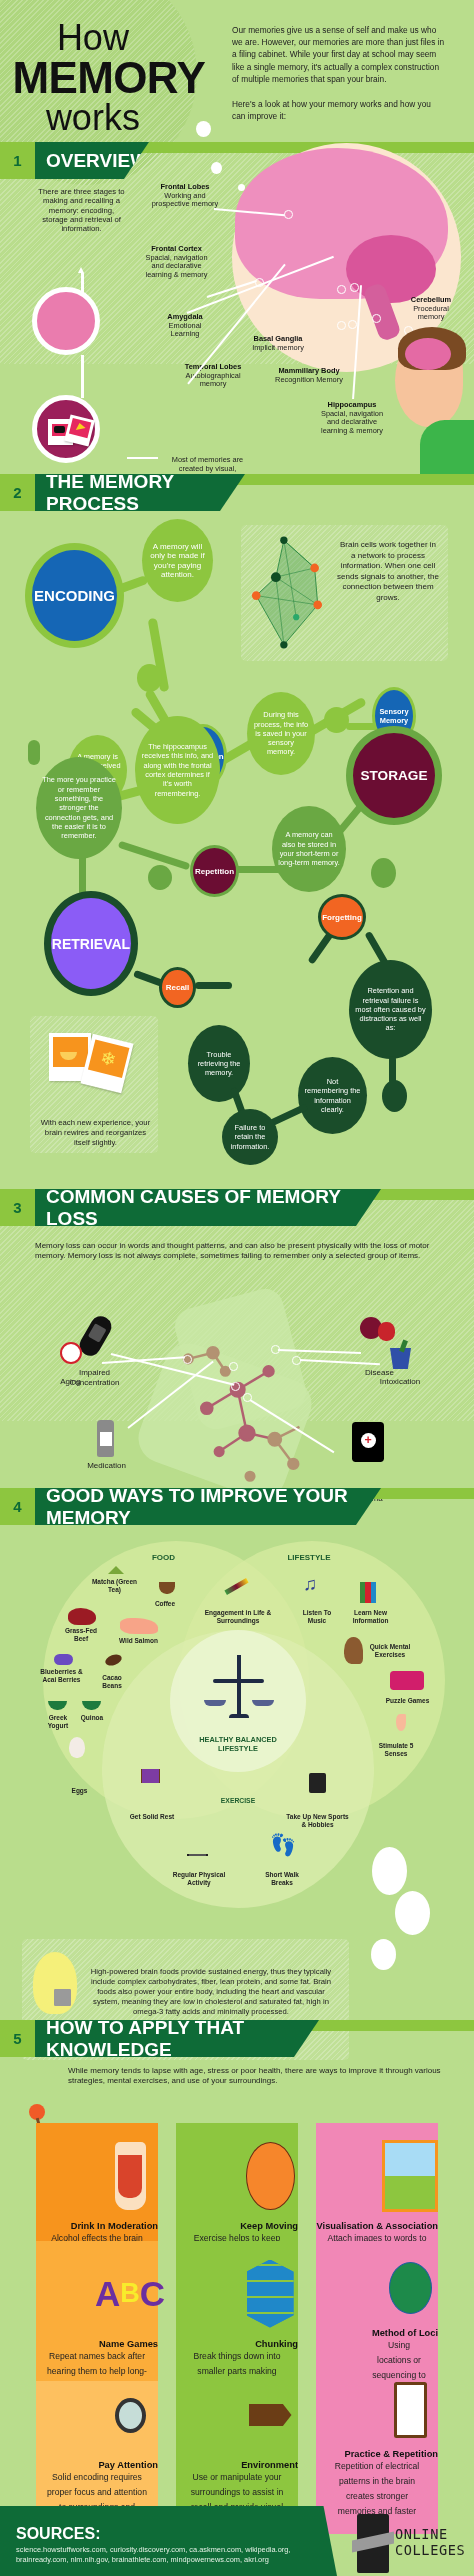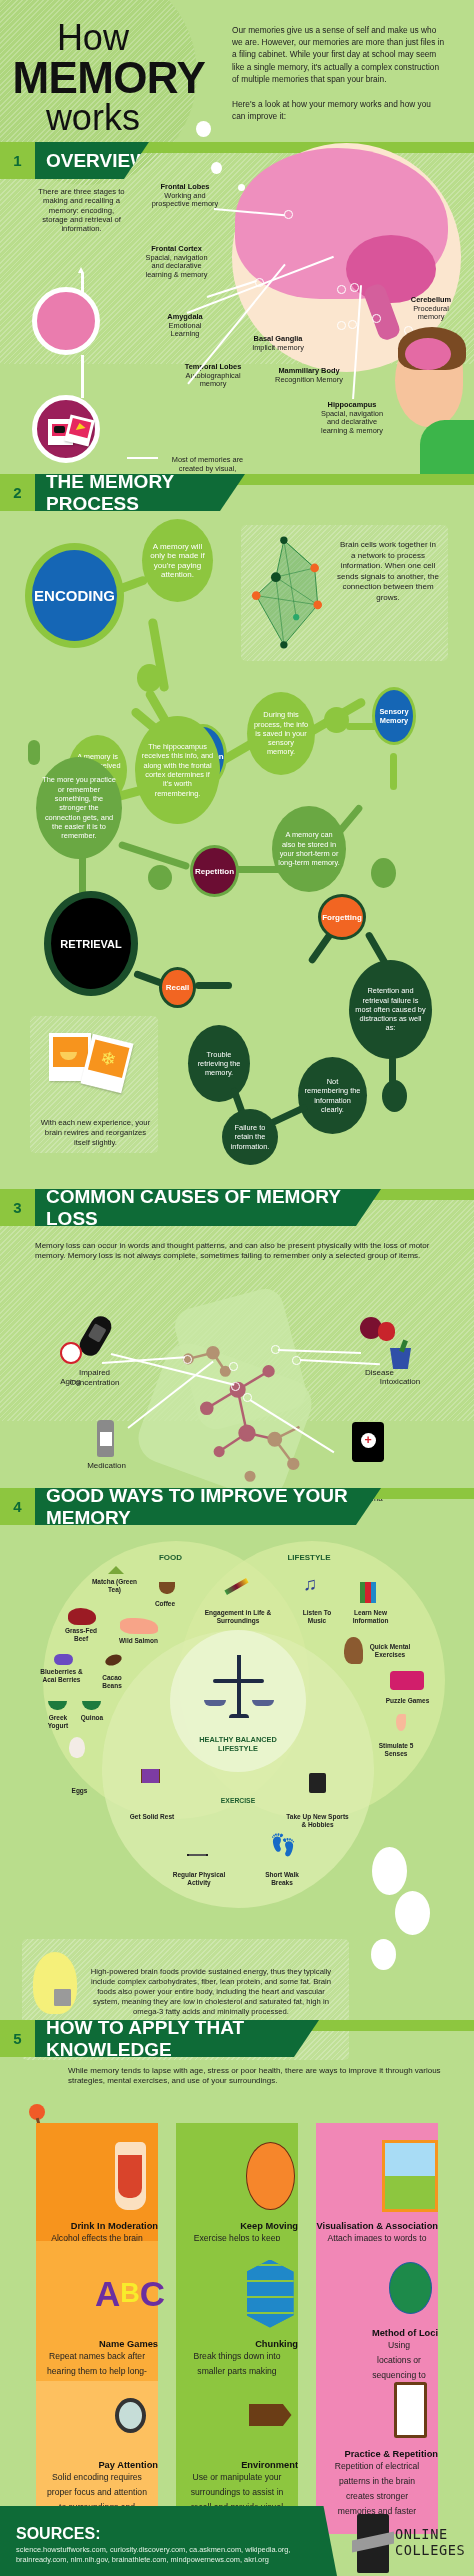--- a/index.html
+++ b/index.html
@@ -222,36 +222,39 @@
   <div class="abs blob lg" style="left:142px; top:519px; width:71px; height:83px; font-size:8px;">A memory will only be made if you're paying attention.</div>
   <div class="abs node" style="left:179px; top:724px; width:48px; height:64px; background:#1566b5; border:3.7px solid #8dc63f; font-size:8px;">
     <span>Perception</span>
   </div>
   <div class="abs blob lg" style="left:68px; top:735px; width:59px; height:71px;">A memory is first perceived by the senses.</div>
   <div class="abs blob lg" style="left:247px; top:692px; width:68px; height:83px;">During this process, the info is saved in your sensory memory.</div>
   <div class="abs blob lg" style="left:135px; top:716px; width:85px; height:108px;">The hippocampus receives this info, and along with the frontal cortex determines if it's worth remembering.</div>
   <div class="abs node" style="left:372px; top:687px; width:44px; height:58px; background:#1566b5; border:3.7px solid #8dc63f; font-size:7.4px; line-height:9.3px;">
     <span>Sensory Memory</span>
   </div>
+  <div class="abs node" style="left:346px; top:726px; width:96px; height:99px; background:#6b0d33; border:7.4px solid #6aa843; font-size:13.6px;">
+    <span>STORAGE</span>
+  </div>
 
   <div class="abs md" style="left:117px; top:852px; width:74px; height:7.4px; border-radius:3.7px; transform:rotate(18deg);"></div>
   <div class="abs md" style="left:148px; top:865px; width:23.5px; height:25px; border-radius:50%;"></div>
   <div class="abs md" style="left:232px; top:866px; width:49px; height:7.4px; border-radius:3.7px;"></div>
   <div class="abs md" style="left:321px; top:821px; width:49px; height:7.4px; border-radius:3.7px; transform:rotate(-50deg);"></div>
   <div class="abs md" style="left:371px; top:858px; width:25px; height:30px; border-radius:50%;"></div>
   <div class="abs md" style="left:28px; top:740px; width:12.4px; height:25px; border-radius:6.2px;"></div>
   <div class="abs md" style="left:79px; top:837px; width:7.4px; height:62px; border-radius:3.7px;"></div>
 
   <div class="abs blob md" style="left:36px; top:757px; width:86px; height:102px;">The more you practice or remember something, the stronger the connection gets, and the easier it is to remember.</div>
   <div class="abs node" style="left:190px; top:845px; width:49px; height:52px; background:#6b0d33; border:3.1px solid #6aa843; font-size:8px;">
     <span>Repetition</span>
   </div>
   <div class="abs blob md" style="left:272px; top:806px; width:74px; height:86px;">A memory can also be stored in your short-term or long-term memory.</div>
 
-  <div class="abs node" style="left:44px; top:891px; width:94px; height:105px; background:#000000; border:7.4px solid #1a4d2a; font-size:11px;">
+  <div class="abs node" style="left:44px; top:891px; width:94px; height:105px; background:#8b5cf6; border:7.4px solid #1a4d2a; font-size:14px;">
     <span>RETRIEVAL</span>
   </div>
   <div class="abs dk" style="left:133px; top:976px; width:37px; height:7.4px; border-radius:3.7px; transform:rotate(20deg);"></div>
   <div class="abs node" style="left:159px; top:967px; width:37px; height:41px; background:#f26522; border:3.1px solid #1a4d2a; font-size:8px;">
     <span>Recall</span>
   </div>
   <div class="abs dk" style="left:195px; top:982px; width:37px; height:7.4px; border-radius:3.7px;"></div>
   <div class="abs dk" style="left:300px; top:939px; width:49px; height:7.4px; border-radius:3.7px; transform:rotate(-55deg);"></div>
   <div class="abs node" style="left:318px; top:894px; width:48px; height:46px; background:#f26522; border:3.1px solid #1a4d2a; font-size:8px;">
     <span>Forgetting</span>
@@ -346,21 +349,21 @@
 
   <div class="abs sec-bar" style="top:1488px;"></div>
   <div class="abs sec-num" style="top:1488px;">4</div>
   <div class="abs sec-title" style="top:1488px; width:346px;">GOOD WAYS TO IMPROVE YOUR MEMORY</div>
 
   <div class="abs venn v-food"></div>
   <div class="abs venn v-act"></div>
   <div class="abs venn v-ex"></div>
   <div class="abs venn v-core"></div>
 
-  <div class="abs v-cat" style="left:145px; top:1553px; width:37px;text-align:right;">FOOD</div>
+  <div class="abs v-cat" style="left:145px; top:1553px; width:37px;">FOOD</div>
   <div class="abs v-cat" style="left:281px; top:1553px; width:56px;">LIFESTYLE</div>
   <div class="abs v-cat" style="left:207px; top:1797px; width:62px; font-size:6.8px;">EXERCISE</div>
   <div class="abs v-core-lbl" style="left:198px; top:1735px; width:80px;">HEALTHY BALANCED LIFESTYLE</div>
 
   <div class="abs" style="left:237px; top:1655px; width:3.7px; height:62px; background:#1e2a44;"></div>
   <div class="abs" style="left:213px; top:1679px; width:51px; height:3.7px; background:#1e2a44; border-radius:1.9px;"></div>
   <div class="abs" style="left:204px; top:1700px; width:21.6px; height:6.2px; background:#55608f; border-radius:0 0 6.2px 6.2px;"></div>
   <div class="abs" style="left:252px; top:1700px; width:21.6px; height:6.2px; background:#55608f; border-radius:0 0 6.2px 6.2px;"></div>
   <div class="abs" style="left:229px; top:1714px; width:20px; height:3.7px; background:#1e2a44; border-radius:3.7px 3.7px 0 0;"></div>
 

